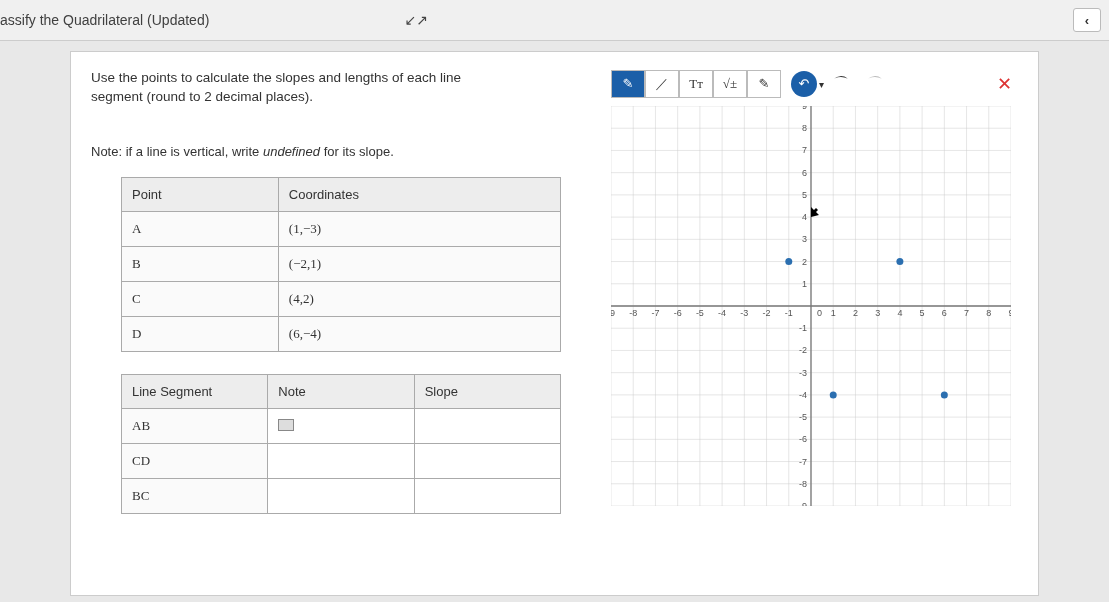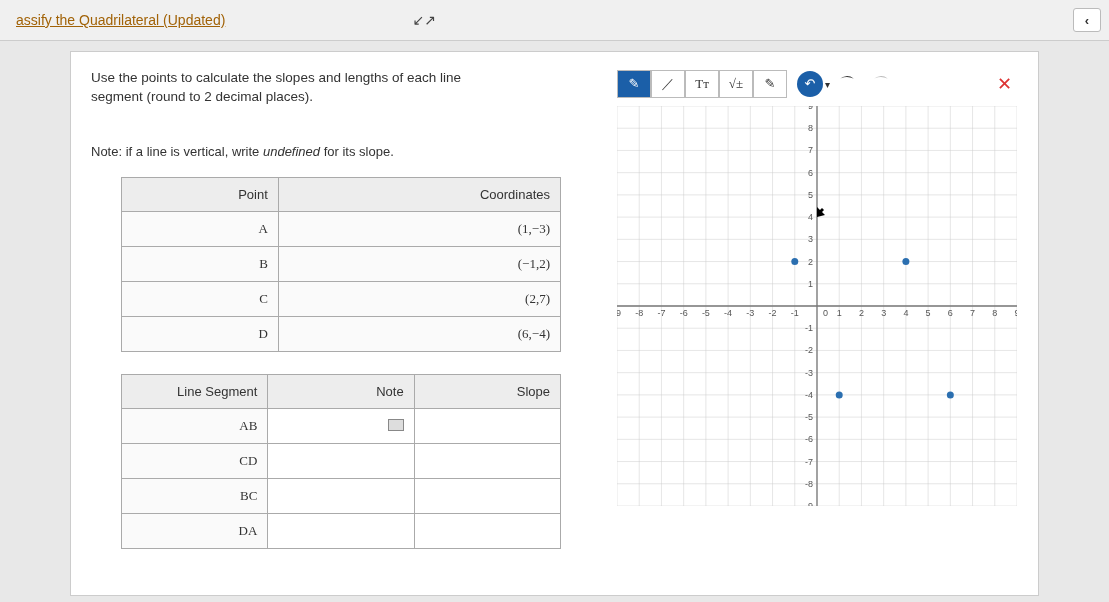--- a/index.html
+++ b/index.html
@@ -13,54 +13,54 @@
     color: #333;
   }
   .header {
     background: #f0f0f0;
     padding: 8px 0 8px 0;
     border-bottom: 1px solid #ccc;
     display: flex;
     justify-content: space-between;
     align-items: center;
   }
-  .header-title { font-size: 14px; color: #a16207; padding-left: 16px; text-decoration: underline; }
+  .header-title { font-size: 14px; color: #404040; padding-left: 0; }
   .back-btn {
     width: 28px; height: 24px;
     background: #fff; border: 1px solid #bbb;
     display: flex; align-items: center; justify-content: center;
     margin-right: 8px; border-radius: 3px;
     font-weight: bold;
   }
   .expand-icon { margin-right: 450px; font-size: 14px; color: #444; }
   .content {
     background: #fff;
     margin: 10px 70px 0 70px;
     border: 1px solid #ccc;
     height: 545px;
     padding: 18px 20px;
     display: flex;
-    gap: 26px;
+    gap: 20px;
     position: relative;
   }
   .left-panel { flex: 0 0 500px; }
   .instruction { font-size: 13.5px; color: #333; margin-bottom: 4px; }
   .instruction2 { font-size: 13.5px; color: #333; margin-bottom: 18px; }
   .note { font-size: 13px; color: #333; margin-bottom: 18px; margin-top: 40px; }
   .italic { font-style: italic; }
   table {
     border-collapse: collapse;
     margin-bottom: 22px;
   }
   .tbl1 { width: 440px; margin-left: 30px; }
   .tbl2 { width: 440px; margin-left: 30px; }
   th, td {
     border: 1px solid #aaa;
     padding: 9px 10px;
-    text-align: right;
+    text-align: left;
     font-size: 13px;
     background: #f5f5f5;
   }
   th { background: #ededed; font-weight: normal; }
   td.value { background: #fafafa; font-family: 'Times New Roman', serif; }
   .input-cell {
     background: #fff !important;
     position: relative;
   }
   .input-icon {
@@ -122,25 +122,25 @@
           <tr>
         <th>Point</th>
         <th>Coordinates</th>
       </tr>
       <tr>
         <td class="value">A</td>
         <td class="value">(1,−3)</td>
       </tr>
       <tr>
         <td class="value">B</td>
-        <td class="value">(−1,2)</td>
+        <td class="value">(−2,1)</td>
       </tr>
       <tr>
         <td class="value">C</td>
-        <td class="value">(2,7)</td>
+        <td class="value">(4,2)</td>
       </tr>
       <tr>
         <td class="value">D</td>
         <td class="value">(6,−4)</td>
       </tr>
     </tbody>
       </table>
 
     <table class="tbl2">
       <tbody>
@@ -154,25 +154,20 @@
         <td class="input-cell"><span class="input-icon"></span></td>
         <td class="input-cell"></td>
       </tr>
       <tr>
         <td class="value">CD</td>
         <td class="input-cell"></td>
         <td class="input-cell"></td>
       </tr>
       <tr>
         <td class="value">BC</td>
-        <td class="input-cell"></td>
-        <td class="input-cell"></td>
-      </tr>
-      <tr>
-        <td class="value">DA</td>
         <td class="input-cell"></td>
         <td class="input-cell"></td>
       </tr>
     </tbody>
       </table>
   </div>
 
   <div class="right-panel">
     <div class="toolbar">
       <div class="tool active">✎</div>

